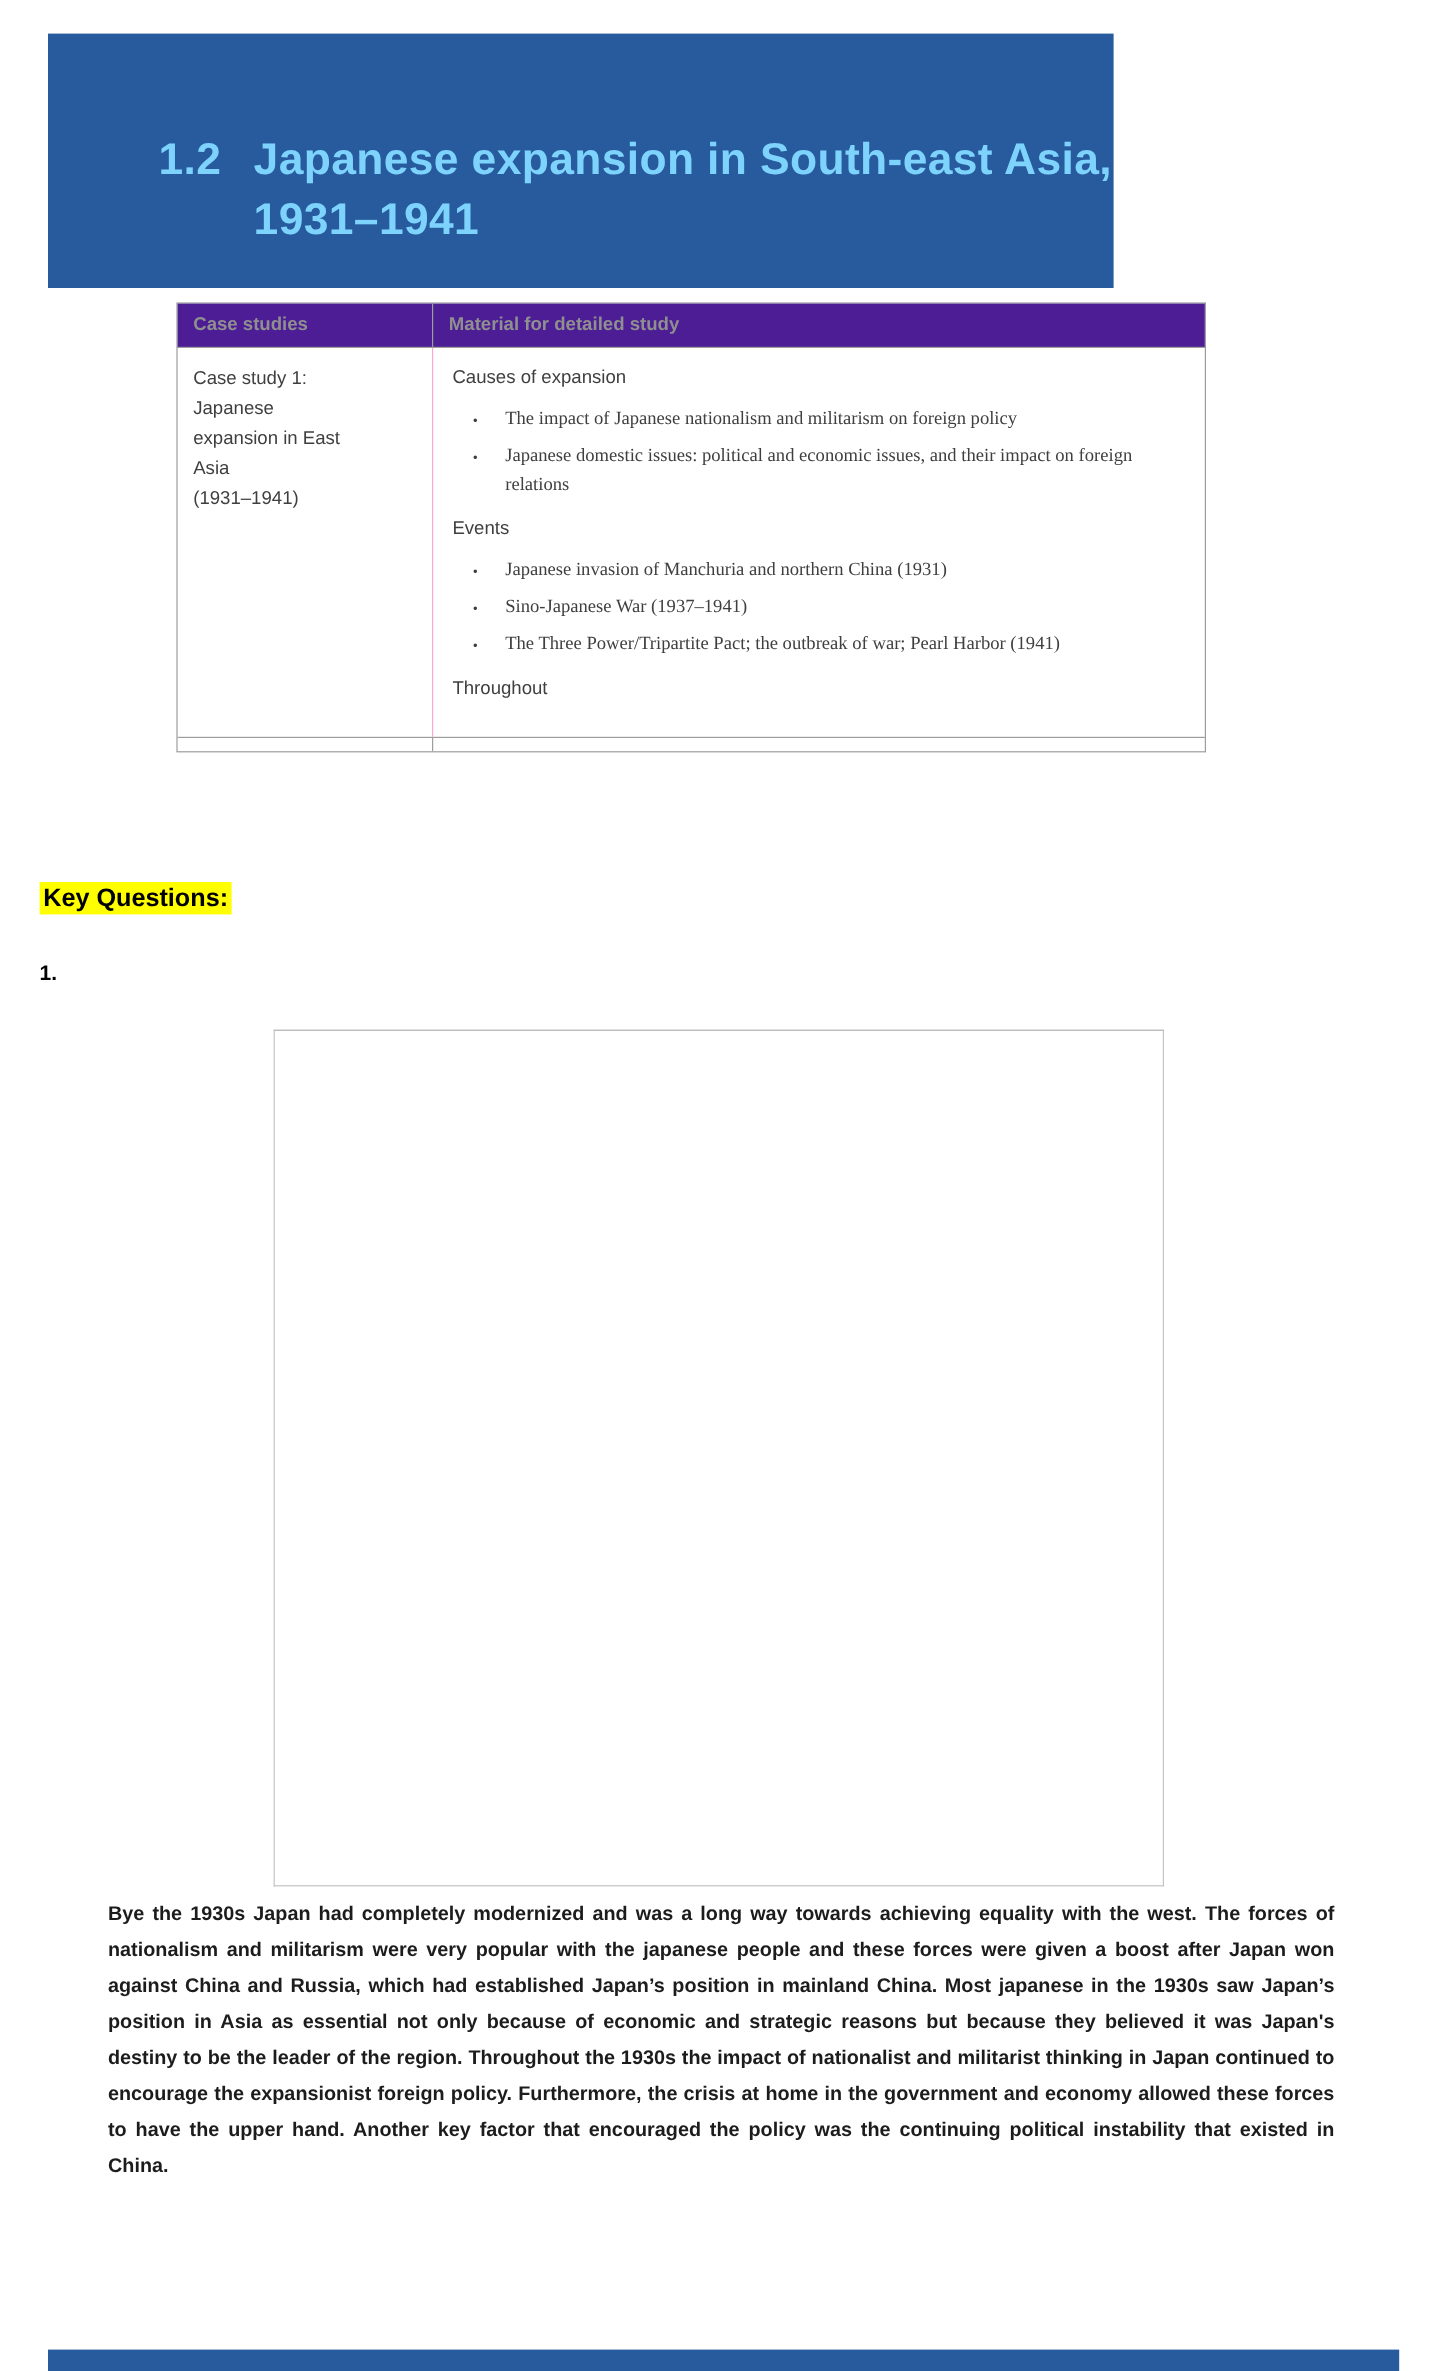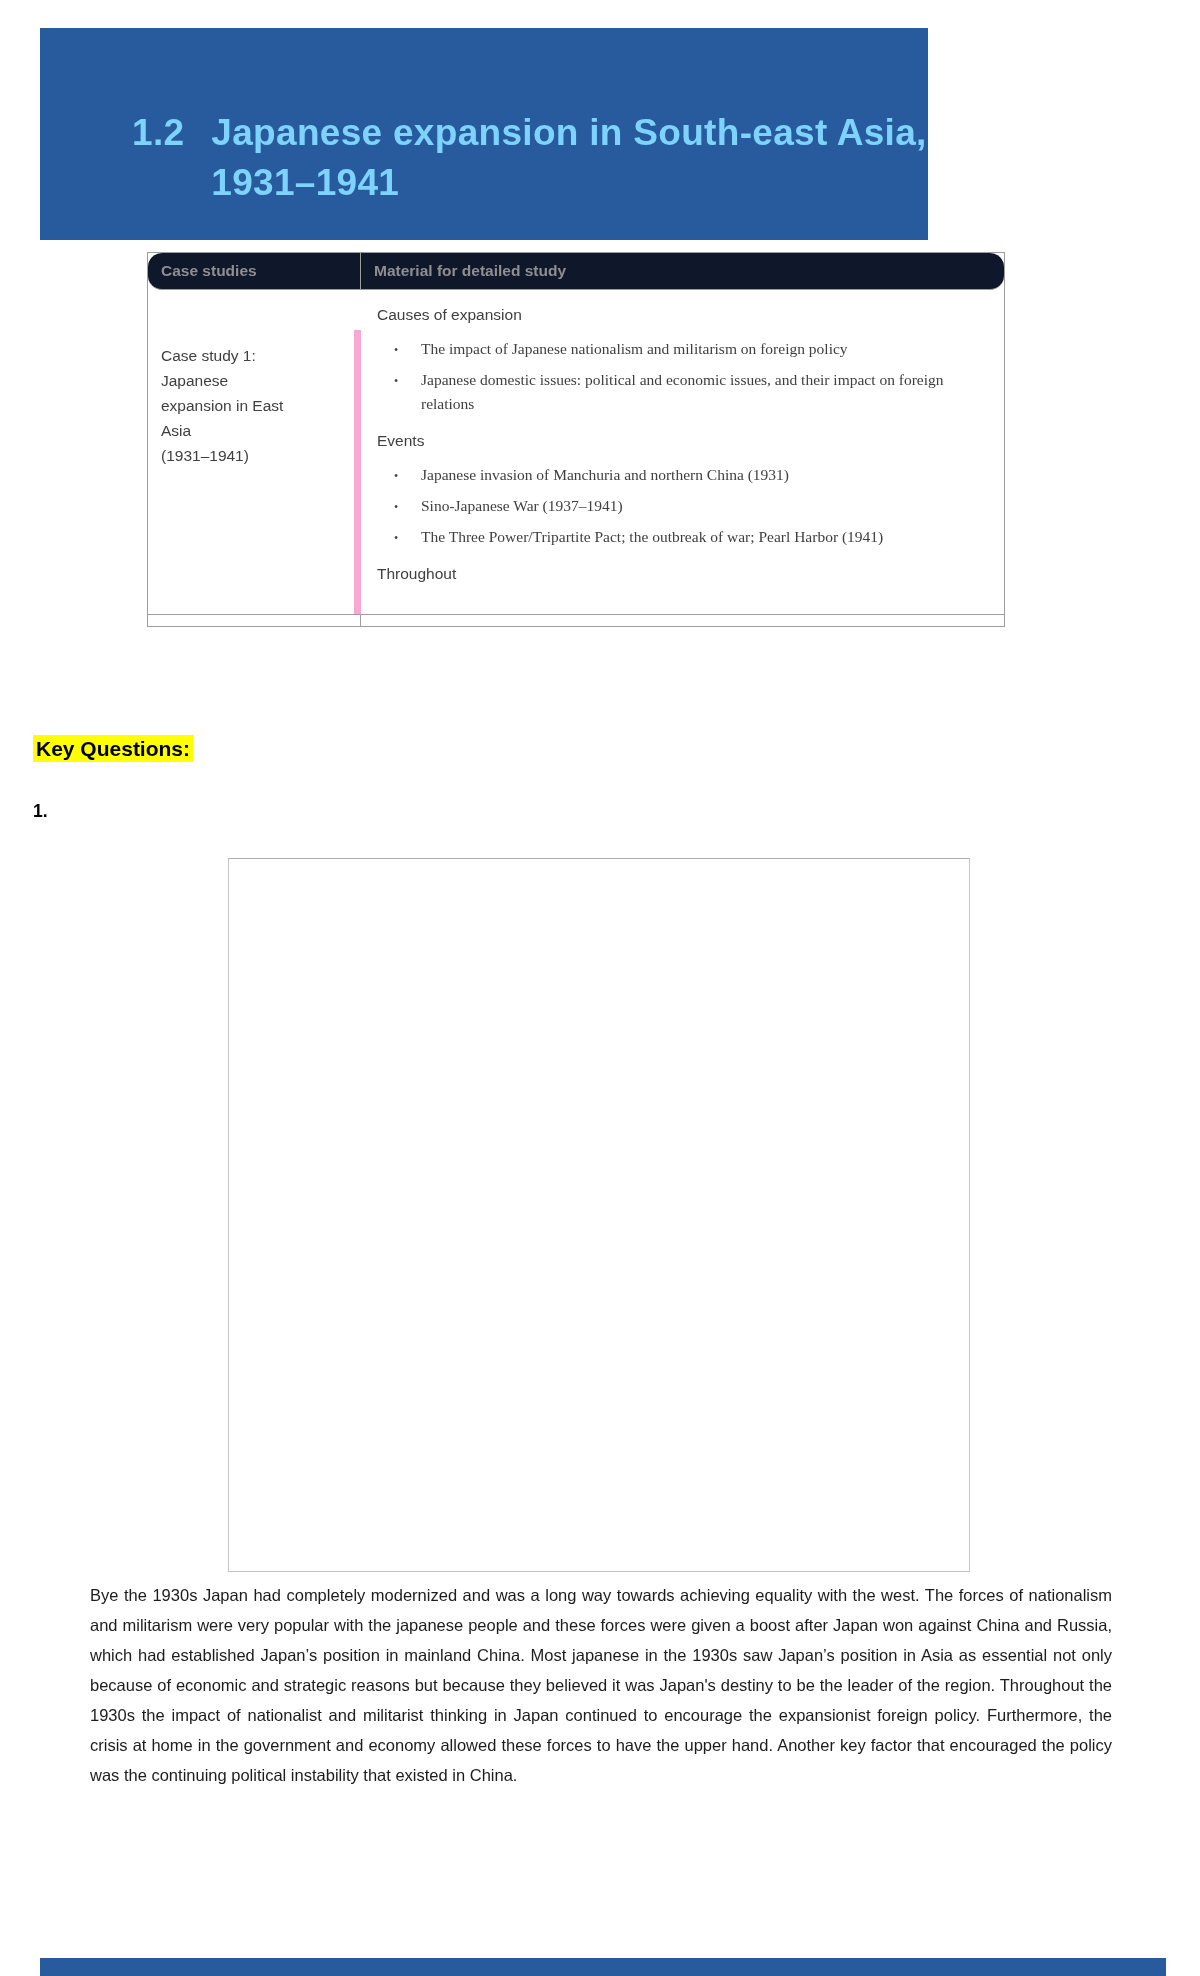--- a/index.html
+++ b/index.html
@@ -16,27 +16,27 @@
   .banner-row{display:flex;gap:27px;color:#7dd3fc;font-weight:bold;
     font-size:37px;line-height:50px;letter-spacing:0.3px;margin-left:20px;}
   .banner-num{flex:0 0 auto;}
 
   
   .tbl{
     position:absolute;left:147px;top:252px;width:858px;
     border:1px solid #9d9d9d;box-sizing:border-box;background:#ffffff;
     color:#3f3f3f;font-size:15.5px;
   }
-  .tbl-header{display:flex;background:#0f172a;border-bottom:1px solid #9d9d9d;
-    color:#8f8f8f;font-weight:bold;border-radius:14px;}
+  .tbl-header{display:flex;background:#4c1d95;border-bottom:1px solid #9d9d9d;
+    color:#8f8f8f;font-weight:bold;}
   .th1{width:213px;box-sizing:border-box;padding:9px 13px;border-right:1px solid #9d9d9d;}
   .th2{flex:1;padding:9px 13px;}
   .tbl-body{display:flex;}
-  .td1{width:213px;box-sizing:border-box;border-right:7px solid #f9a8d4;
-    padding:13px 13px;line-height:25px;margin-top:40px;}
+  .td1{width:213px;box-sizing:border-box;border-right:1px solid #f9a8d4;
+    padding:13px 13px;line-height:25px;}
   .td2{flex:1;padding:11px 16px 18px;line-height:24px;}
   .sec-heading{margin:13px 0 10px;}
   .sec-heading.first{margin-top:2px;}
   .sec-list{list-style:none;margin:0;padding:0;}
   .sec-list li{position:relative;padding-left:44px;margin-bottom:7px;font-family:Liberation Serif, serif;}
   .sec-list li::before{content:"•";position:absolute;left:17px;top:1px;font-size:12px;color:#3f3f3f;}
   .tbl-footer{display:flex;height:11px;border-top:1px solid #9d9d9d;}
   .tf1{width:213px;box-sizing:border-box;border-right:1px solid #9d9d9d;}
   .tf2{flex:1;}
 
@@ -50,21 +50,21 @@
   
   .placeholder-box{
     position:absolute;left:228px;top:858px;width:742px;height:714px;
     box-sizing:border-box;border:1px solid #c4c4c4;border-top-color:#aeaeae;background:#ffffff;
   }
 
   
   .answer{
     position:absolute;left:90px;top:1580px;width:1022px;
     font-size:16.5px;line-height:30px;color:#1c1c1c;
-    text-align:justify;text-align-last:left;
+    text-align:justify;text-align-last:left;font-weight:bold;
   }
 
   
   .next-strip{position:absolute;left:40px;top:1958px;width:1126px;height:18px;background:#275b9e;}
 </style>
 </head>
 <body>
 
 <div class="banner">
   <div class="banner-row">

